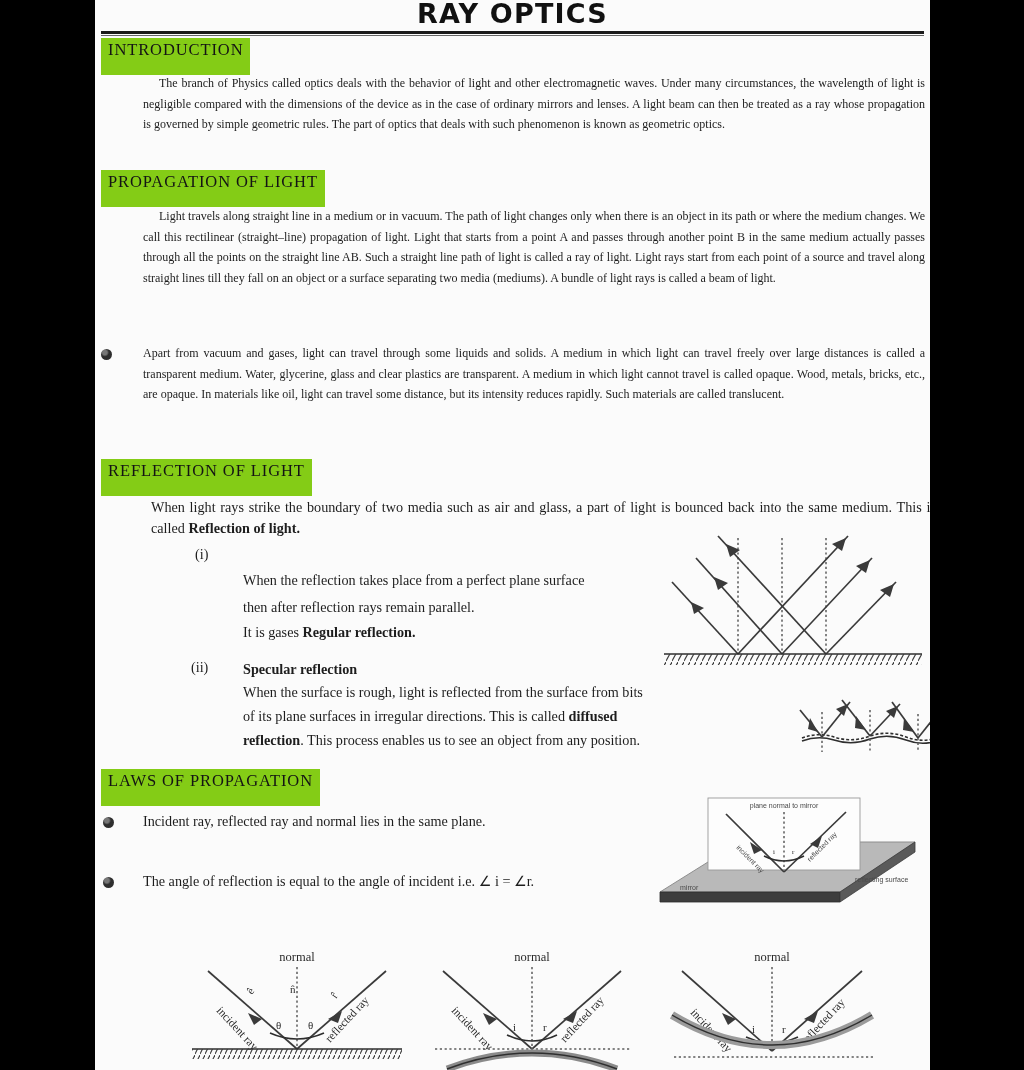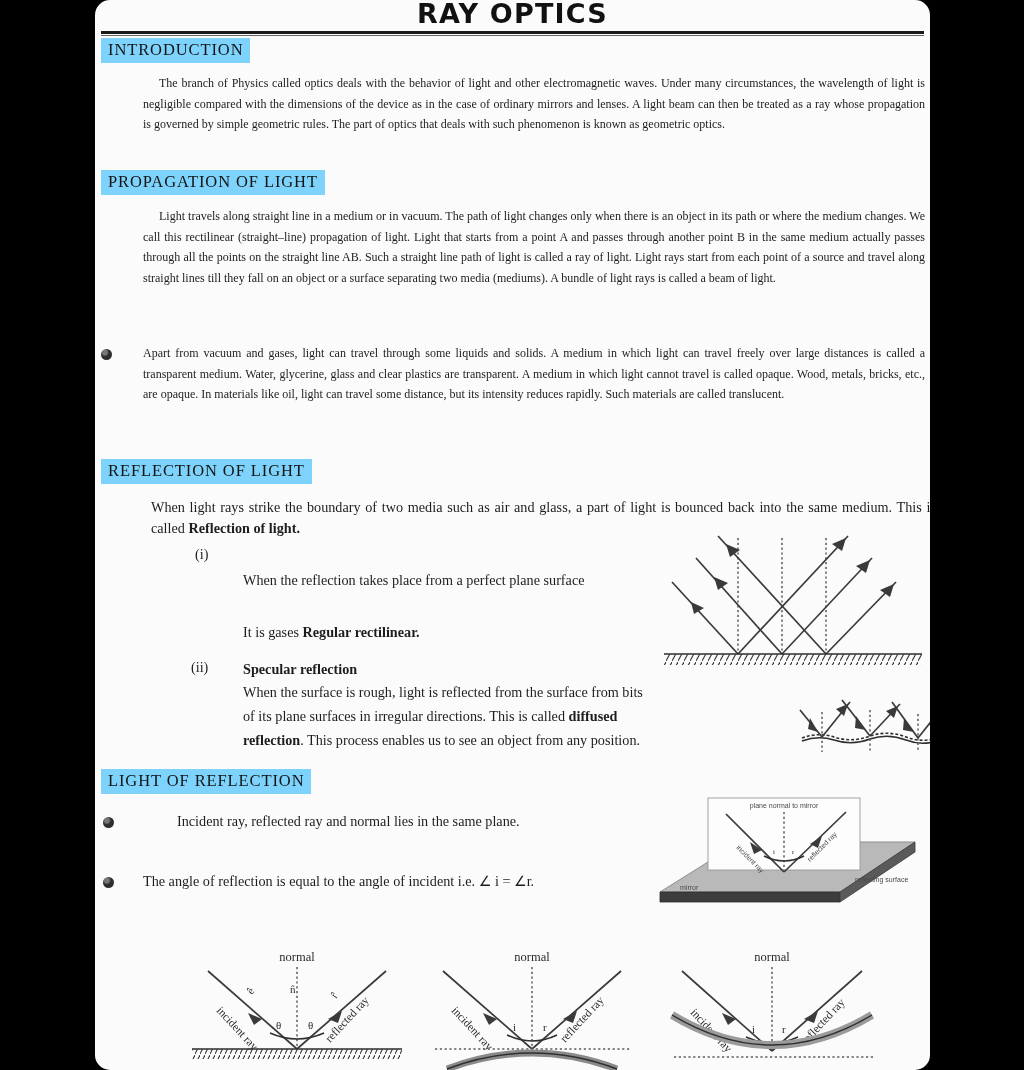--- a/index.html
+++ b/index.html
@@ -1,29 +1,29 @@
 <!DOCTYPE html>
 <html><head>
 <meta charset="utf-8">
 <style>
   html,body{margin:0;padding:0;background:#000;}
   body{width:1024px;height:1070px;overflow:hidden;font-family:"Liberation Serif",serif;}
-  #page{position:absolute;left:95px;top:0;width:835px;height:1070px;background:#fbfbfb;overflow:hidden;border-radius:15px;}
+  #page{position:absolute;left:95px;top:0;width:835px;height:1070px;background:#fbfbfb;overflow:hidden;}
   .scanbar{position:absolute;top:0;height:1070px;background:#000;}
   #bar-left{left:0;width:95px;}
   #bar-right{left:930px;width:94px;}
 
   #title{position:absolute;left:0;width:835px;top:-2px;text-align:center;
     font-family:"DejaVu Sans",sans-serif;font-weight:bold;font-size:27px;letter-spacing:1.2px;color:#111;}
   #rule-thick{position:absolute;left:6px;top:31px;width:823px;height:3px;background:#1a1a1a;}
   #rule-thin{position:absolute;left:6px;top:35px;width:823px;height:1px;background:#666;}
 
-  .sechead{position:absolute;background:#7dd3fc;color:#141414;
+  .sechead{position:absolute;background:#84cc16;color:#141414;
     font-family:"Liberation Serif",serif;font-size:16.5px;letter-spacing:.9px;
-    padding:2px 7px 3px 7px;white-space:nowrap;}
+    padding:2px 7px 15px 7px;white-space:nowrap;}
 
   .para{position:absolute;font-size:12px;line-height:20.6px;color:#1d1d1d;text-align:justify;
     font-family:"Liberation Serif",serif;}
   .indent{text-indent:16px;}
 
   .bullet{position:absolute;font-size:13px;color:#333;line-height:1;}
   .bullet span{display:inline-block;width:11px;height:11px;border-radius:50%;
     background:radial-gradient(circle at 35% 32%,#777 0 22%,#2e2e2e 40% 100%);}
 
   .romnum{position:absolute;font-size:14.2px;color:#1d1d1d;}
@@ -62,38 +62,39 @@
   <div class="para" style="left:48px;top:343px;width:782px;">Apart from vacuum and gases, light can travel through some liquids and solids. A medium in which light can travel freely over large distances is called a transparent medium. Water, glycerine, glass and clear plastics are transparent. A medium in which light cannot travel is called opaque. Wood, metals, bricks, etc., are opaque. In materials like oil, light can travel some distance, but its intensity reduces rapidly. Such materials are called translucent.</div>
 
   <div class="sechead" style="left:6px;top:459px;font-family:Liberation Serif, serif;">REFLECTION OF LIGHT</div>
 
   <div class="blk" style="left:56px;top:497px;width:785px;">
     <span>When light rays strike the boundary of two media such as air and glass, a part of  light is bounced back into the same medium. This is called </span><b>Reflection of light.</b>
   </div>
 
   <div class="romnum" style="left:100px;top:546px;">(i)</div>
   <div class="blk" style="left:148px;top:570px;width:500px;">When the reflection takes place from a perfect plane surface</div>
+  <div class="blk" style="left:148px;top:597px;width:500px;">then after reflection rays remain parallel.</div>
   <div class="blk" style="left:148px;top:622px;width:500px;">
-    <span>It is gases </span><b>Regular rectilinear.</b>
+    <span>It is gases </span><b>Regular reflection.</b>
   </div>
 
   <div class="romnum" style="left:96px;top:659px;">(ii)</div>
   <div class="blk hd" style="left:148px;top:659px;width:430px;">Specular  reflection</div>
   <div class="blk" style="left:148px;top:682px;width:560px;">When the surface is rough, light is reflected from the surface from bits</div>
   <div class="blk" style="left:148px;top:706px;width:560px;">
     <span>of its plane surfaces in irregular directions. This is called </span><b>diffused</b>
   </div>
   <div class="blk" style="left:148px;top:730px;width:560px;">
     <b>reflection</b><span>. This process enables us to see an object from any position.</span>
   </div>
 
-  <div class="sechead" style="left:6px;top:769px;">LIGHT OF REFLECTION</div>
+  <div class="sechead" style="left:6px;top:769px;">LAWS OF PROPAGATION</div>
 
   <div class="bullet" style="left:8px;top:817px;"><span></span></div>
-  <div class="blk" style="left:48px;top:811px;width:560px;margin-left:34px;">Incident ray, reflected ray and normal lies  in the same plane.</div>
+  <div class="blk" style="left:48px;top:811px;width:560px;">Incident ray, reflected ray and normal lies  in the same plane.</div>
 
   <div class="bullet" style="left:8px;top:877px;"><span></span></div>
   <div class="blk" style="left:48px;top:871px;width:560px;">The angle of reflection is equal to the angle of incident i.e. ∠ i = ∠r.</div>
 
   <div class="dg" style="left:565px;top:530px;">
     <svg width="270" height="140" viewBox="0 0 270 140">
       <defs>
         <pattern id="hatchA" x="0" y="0" width="6" height="12" patternUnits="userSpaceOnUse">
           <line class="hatch" x1="6" y1="0" x2="0" y2="11"></line>
         </pattern>

